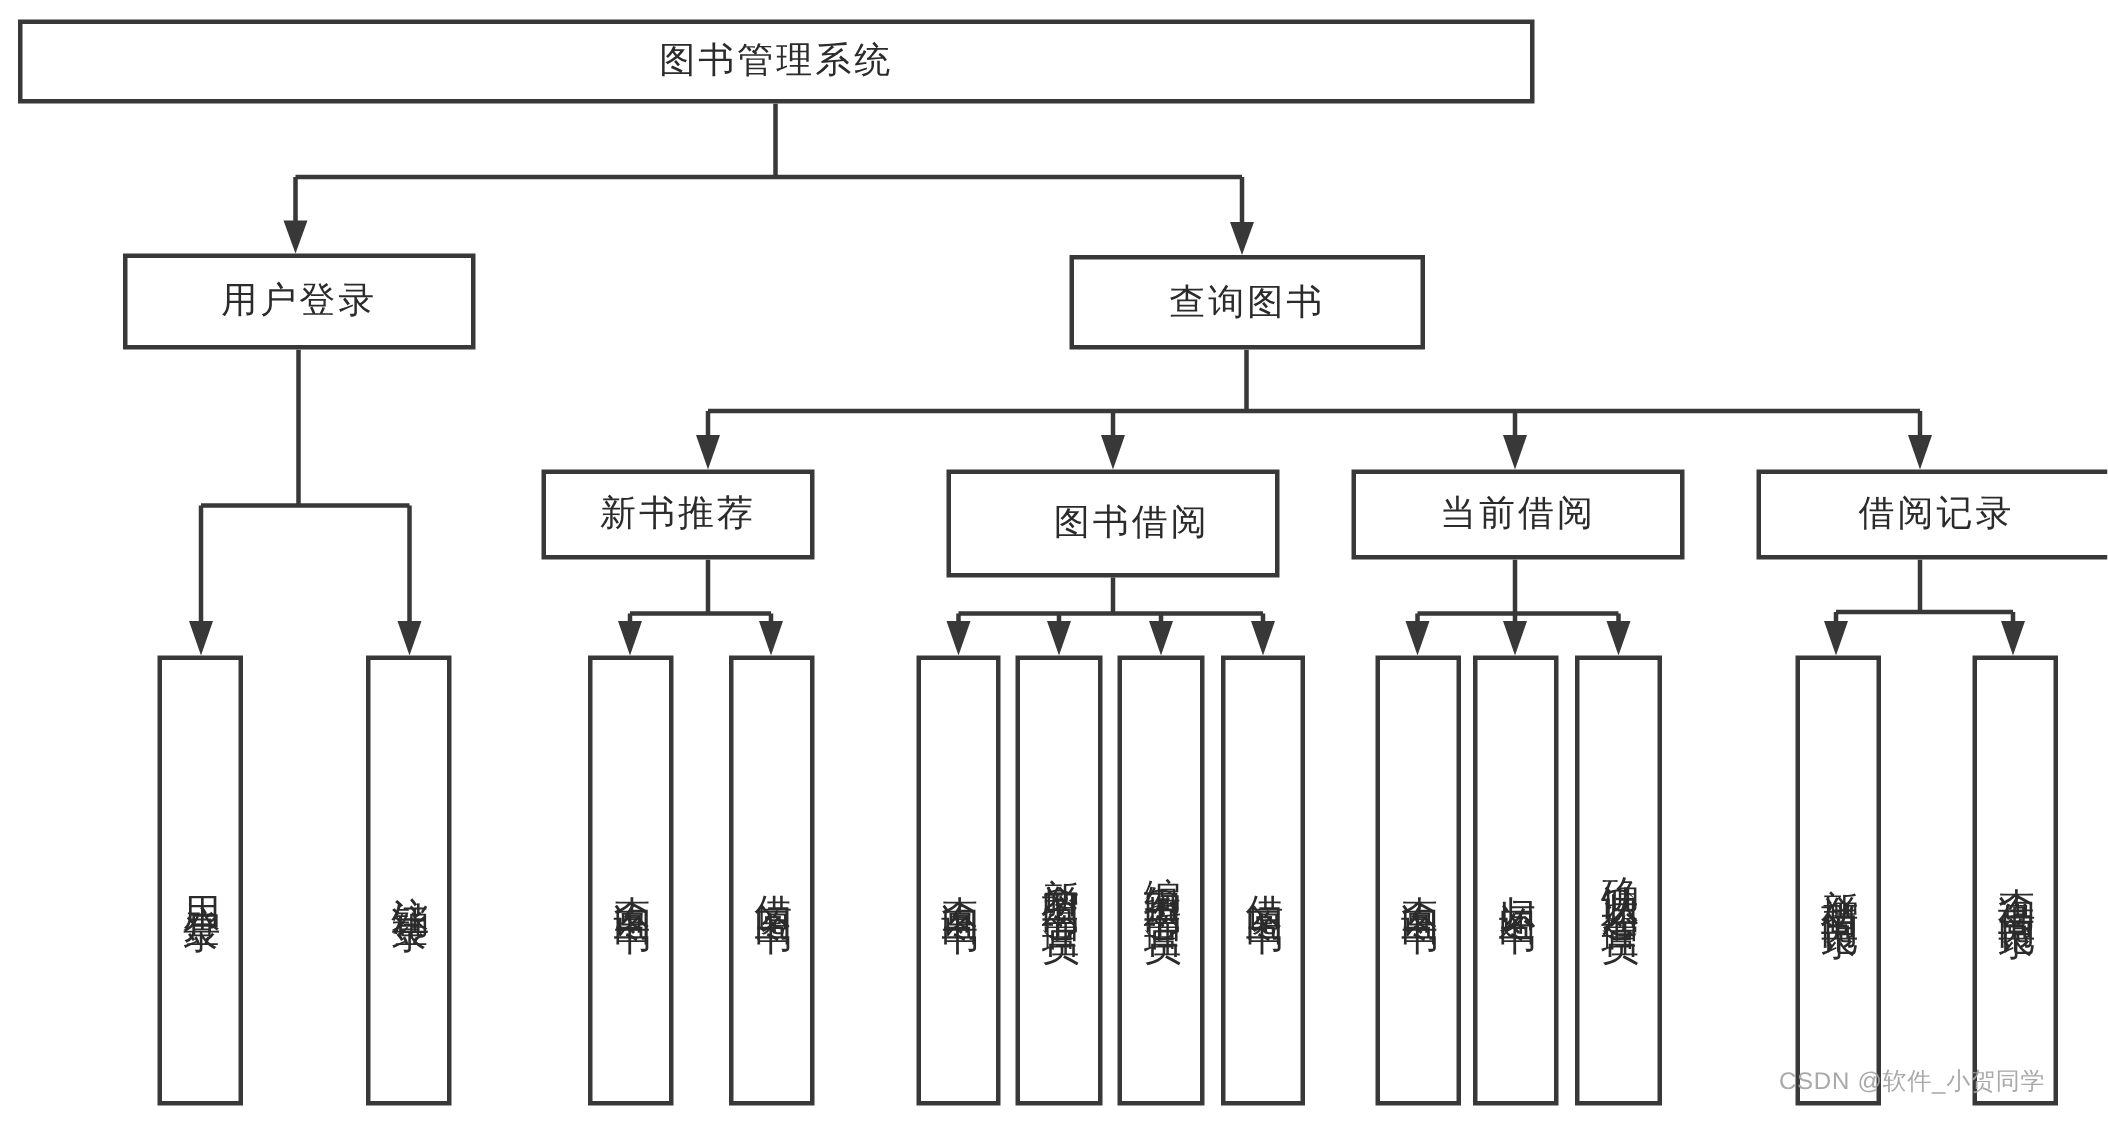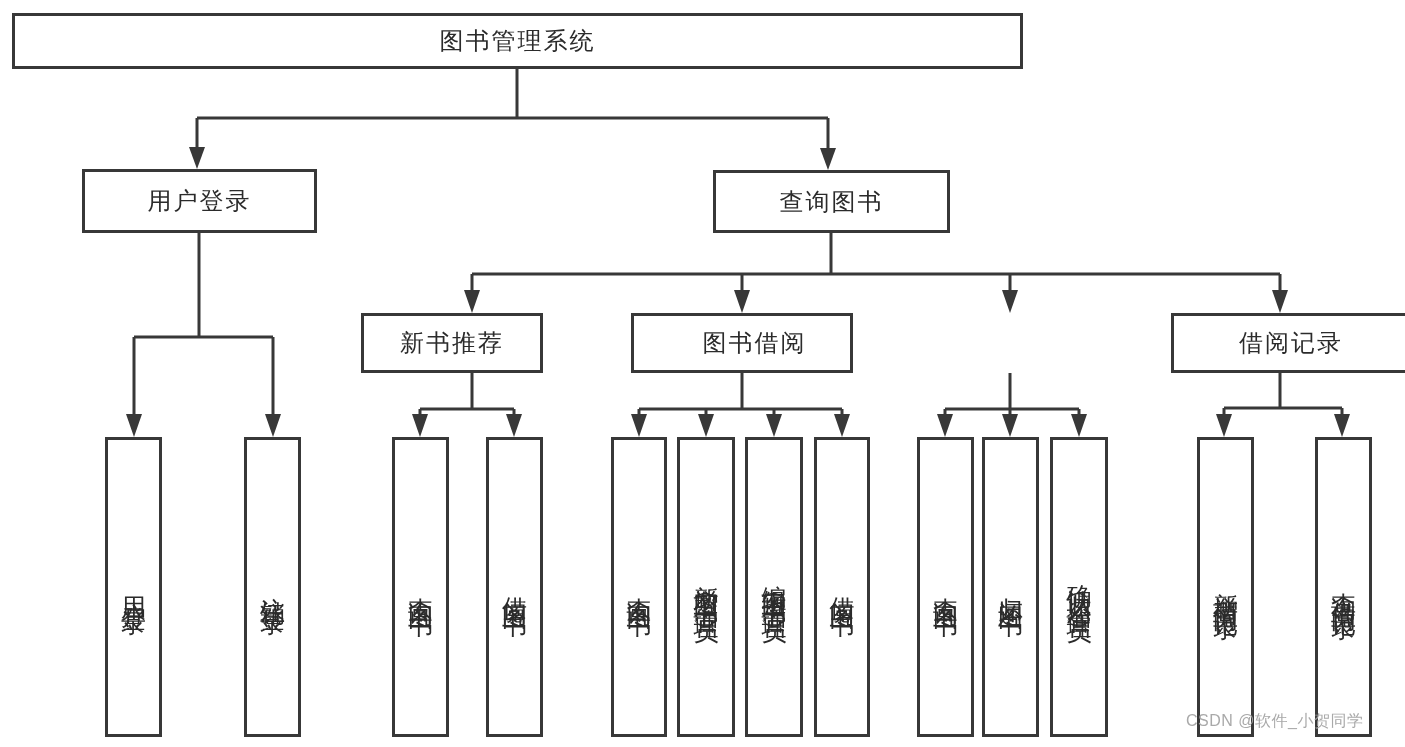--- a/index.html
+++ b/index.html
@@ -119,22 +119,25 @@
   <div class="node h-node" style="left:82px; top:169px; width:235px; height:64px;">
     <span>用户登录</span>
   </div>
   <div class="node h-node" style="left:713px; top:170px; width:237px; height:63px;">
     <span>查询图书</span>
   </div>
 
   <div class="node h-node" style="left:361px; top:313px; width:182px; height:60px;">
     <span>新书推荐</span>
   </div>
-  <div class="node h-node" style="left:631px; top:313px; width:222px; height:60px;padding-left:25px;">
+  <div class="node h-node" style="left:631px; top:313px; width:222px; height:72px;padding-left:25px;">
     <span>图书借阅</span>
+  </div>
+  <div class="node h-node" style="left:901px; top:313px; width:222px; height:60px;">
+    <span>当前借阅</span>
   </div>
   <div class="node h-node" style="left:1171px; top:313px; width:240px; height:60px;">
     <span>借阅记录</span>
   </div>
 
   <div class="node v-node" style="left:105px; width:57px;">
     <span>用户登录</span>
   </div>
   <div class="node v-node" style="left:244px; width:57px;">
     <span>注销登录</span>

